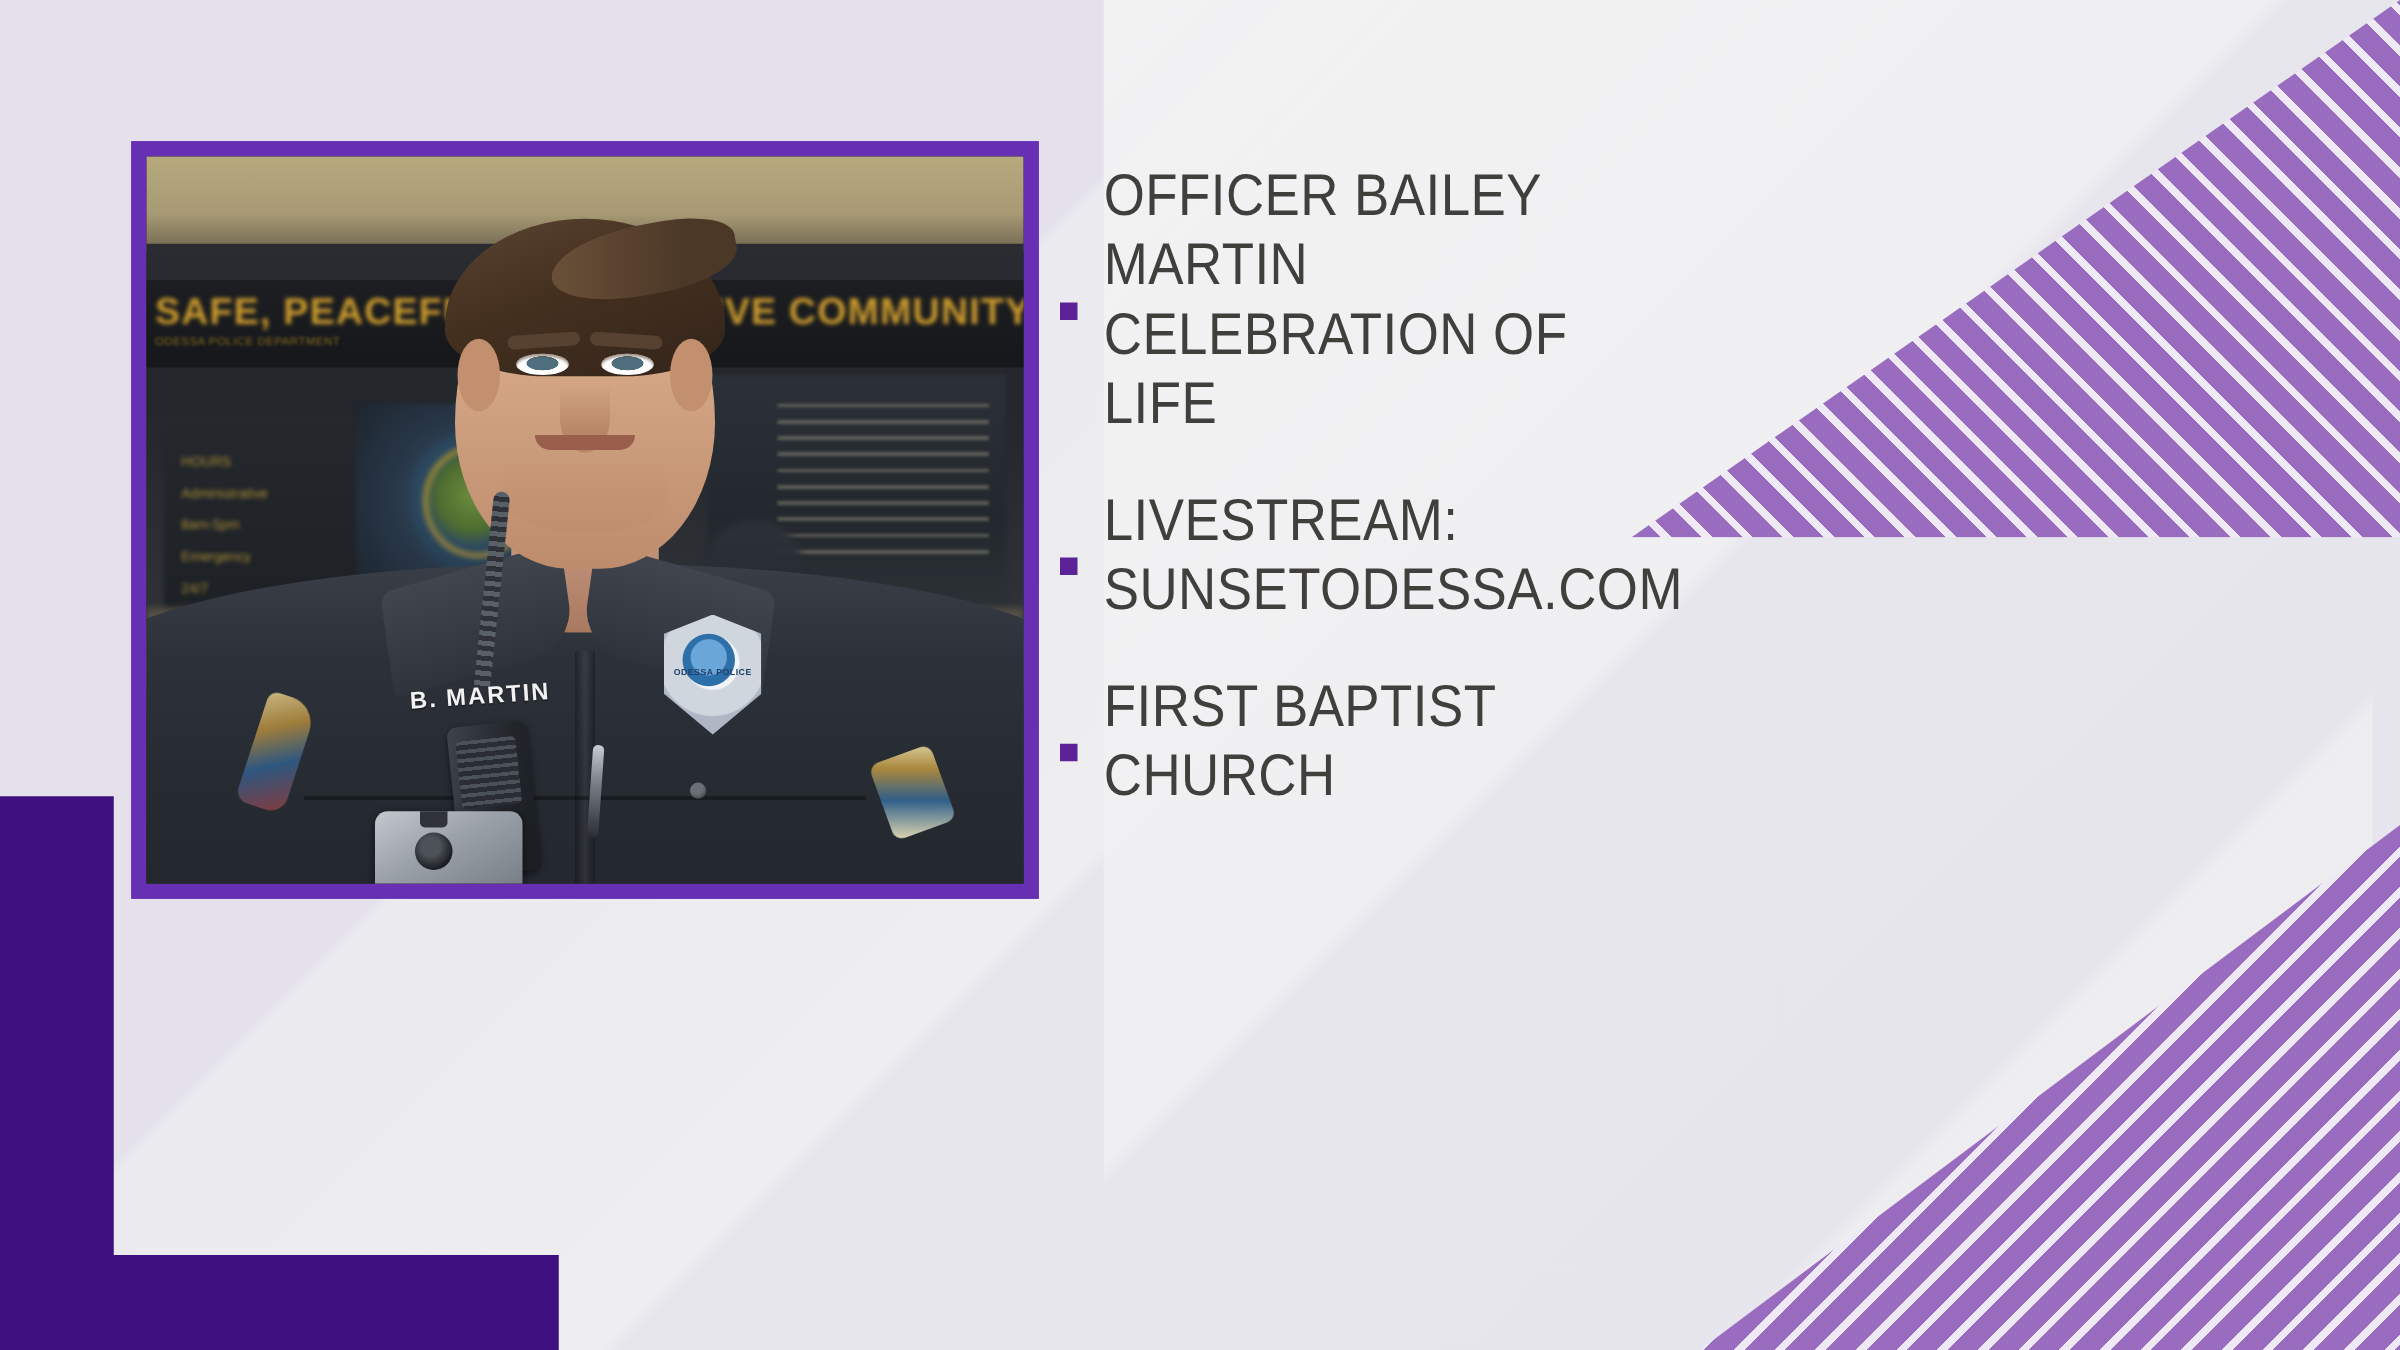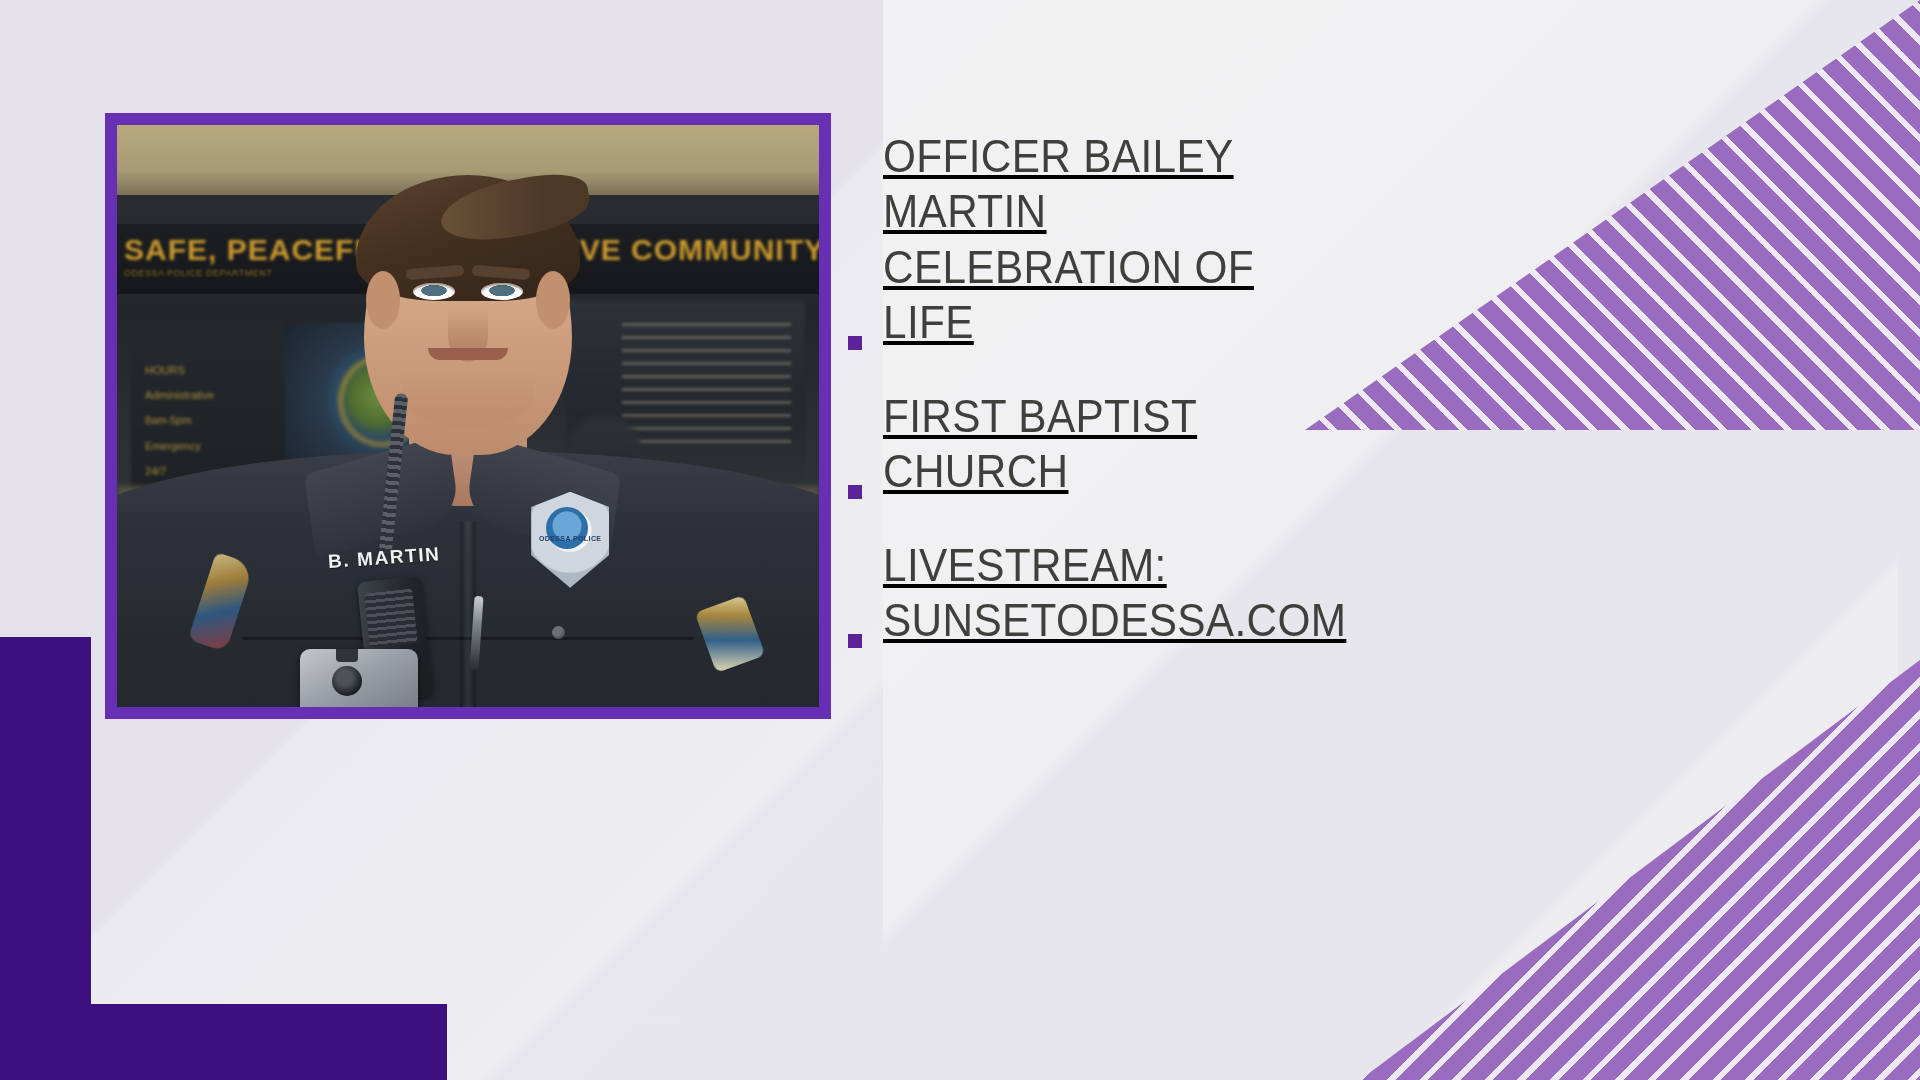--- a/index.html
+++ b/index.html
@@ -464,23 +464,22 @@
 
   
   .info-panel {
     position: absolute;
     left: 848px;
     top: 128px;
     width: 560px;
   }
   .bullet-row {
     display: flex;
-    align-items: flex-end;
+    align-items: center;
     margin-bottom: 38px;
-    text-decoration: underline;
   }
   .bullet-row:last-child { margin-bottom: 0; }
   .bullet-sq {
     flex: 0 0 auto;
     width: 14px;
     height: 14px;
     background: #5c2298;
     margin-top: 20px;
     margin-right: 21px;
   }
@@ -577,24 +576,24 @@
 
     <div class="bullet-row">
       <span class="bullet-sq"></span>
       <span class="bullet-text">OFFICER BAILEY MARTIN
 CELEBRATION OF LIFE</span>
     </div>
 
 
     <div class="bullet-row">
       <span class="bullet-sq"></span>
-      <span class="bullet-text">FIRST BAPTIST CHURCH</span>
-    </div>
-
-    <div class="bullet-row">
-      <span class="bullet-sq"></span>
       <span class="bullet-text">LIVESTREAM:
 SUNSETODESSA.COM</span>
     </div>
 
+    <div class="bullet-row">
+      <span class="bullet-sq"></span>
+      <span class="bullet-text">FIRST BAPTIST CHURCH</span>
+    </div>
+
   </div>
 
 </div>
 
 </body></html>

